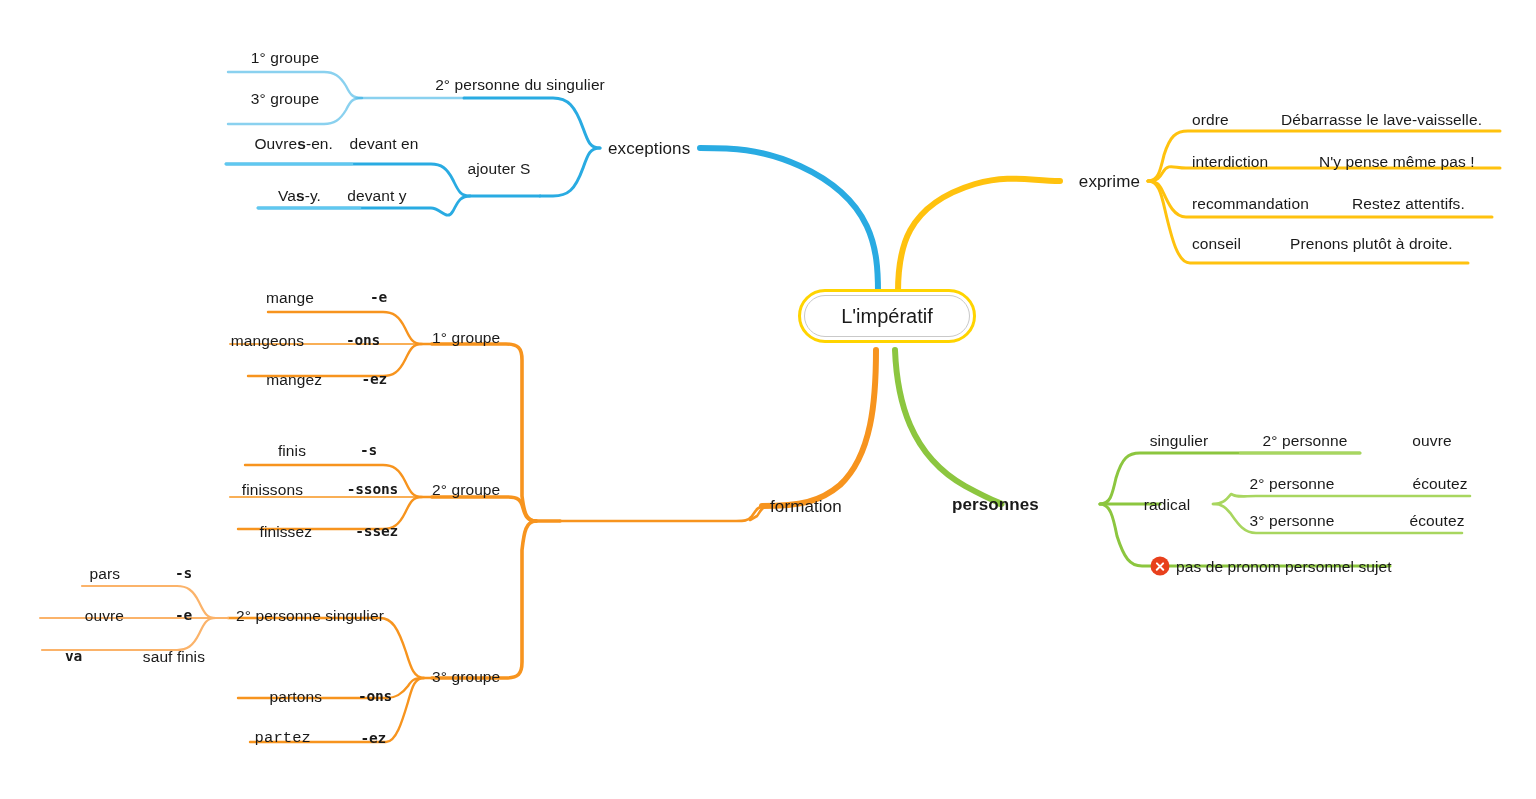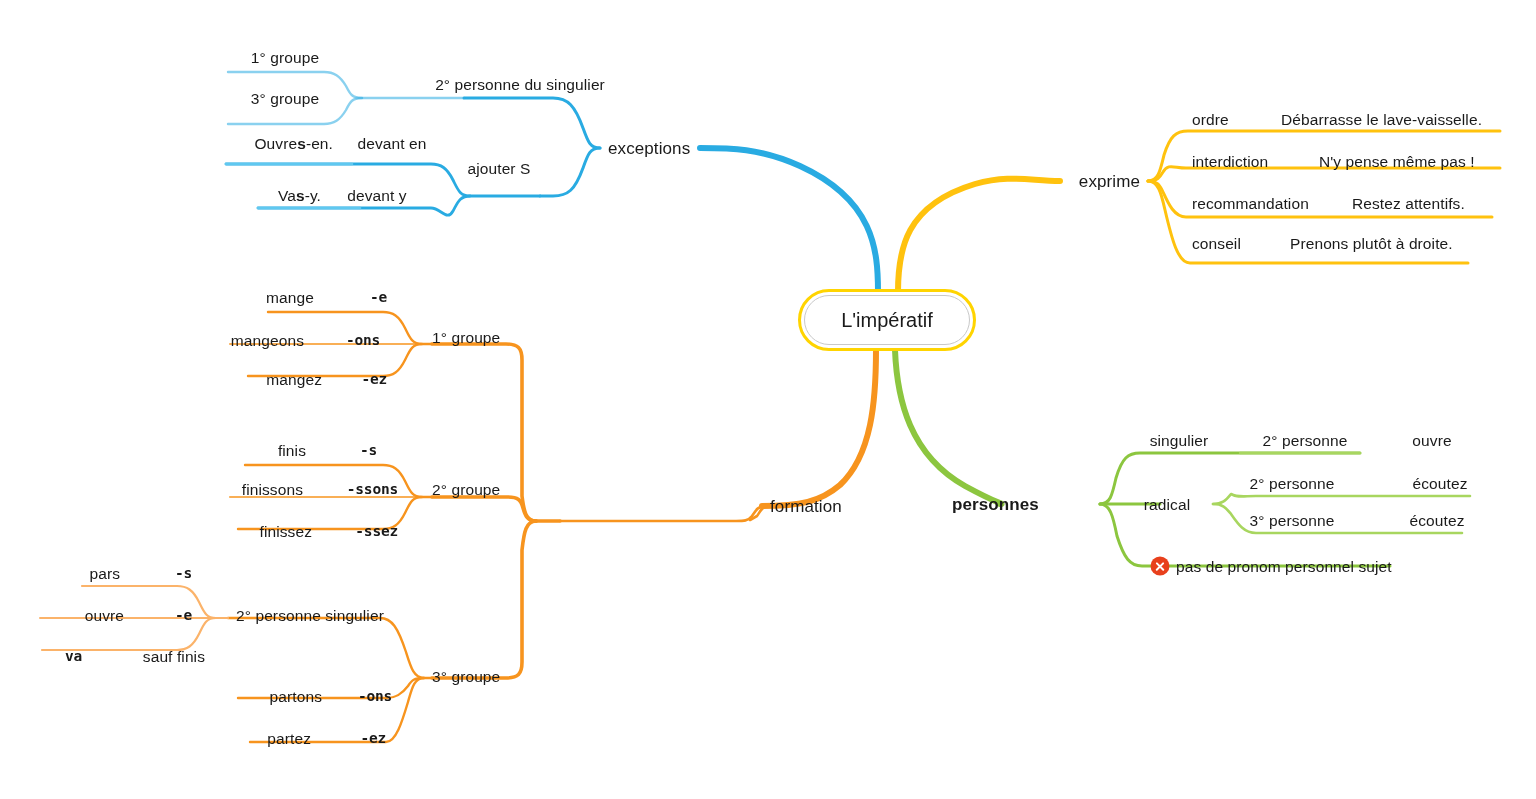--- a/index.html
+++ b/index.html
@@ -12,21 +12,21 @@
        line-height:17px;letter-spacing:.1px;}
   .lbl.c{transform:translate(-50%,-50%);}
   .lbl.l{transform:translate(0,-50%);}
   .lbl.r{transform:translate(-100%,-50%);}
   .mono{font-family:"DejaVu Sans Mono","Liberation Mono",monospace;
         font-weight:bold;font-size:14.5px;letter-spacing:-.2px;}
   .bold{font-weight:bold;}
   .two{line-height:19px;white-space:pre;}
 
   
-  #root{position:absolute;left:798px;top:289px;width:178px;height:62px;
+  #root{position:absolute;left:798px;top:289px;width:178px;height:54px;
         transform:translate(0,0);text-align:right;}
   #root .outer{position:absolute;inset:0;border:3.5px solid #FFD400;
         border-radius:31px;background:#fff;box-sizing:border-box;}
   #root .inner{position:absolute;left:6px;top:6px;right:6px;bottom:6px;
         border:1px solid #c9c9c9;border-radius:25px;background:#fff;box-sizing:border-box;}
   #root .txt{position:absolute;inset:0;display:flex;align-items:center;
         justify-content:center;font-size:20px;color:#1a1a1a;}
 
   .xicon{position:absolute;width:19px;height:19px;border-radius:50%;
         background:#E8401C;transform:translate(-50%,-50%);}
@@ -108,21 +108,21 @@
     <div class="txt">L'impératif</div>
   </div>
 
   <div class="lbl l" style="left:608px;top:148px;font-size:17px;">exceptions</div>
 
   <div class="lbl c" style="left:520px;top:84px;">2° personne du singulier</div>
   <div class="lbl c" style="left:285px;top:57px;">1° groupe</div>
   <div class="lbl c" style="left:285px;top:98px;">3° groupe</div>
 
   <div class="lbl c" style="left:499px;top:168px;">ajouter S</div>
-  <div class="lbl c" style="left:392px;top:143px;">devant en</div>
+  <div class="lbl c" style="left:384px;top:143px;">devant en</div>
   <div class="lbl r" style="left:333px;top:143px;"><span>Ouvre</span><span class="bold">s</span><span>-en.</span></div>
   <div class="lbl c" style="left:377px;top:195px;">devant y</div>
   <div class="lbl r" style="left:321px;top:195px;"><span>Va</span><span class="bold">s</span><span>-y.</span></div>
 
   <div class="lbl r" style="left:1140px;top:181px;font-size:17px;">exprime</div>
 
   <div class="lbl l" style="left:1192px;top:119px;">ordre</div>
   <div class="lbl l" style="left:1281px;top:119px;">Débarrasse le lave-vaisselle.</div>
 
   <div class="lbl l" style="left:1192px;top:161px;">interdiction</div>
@@ -173,16 +173,16 @@
   <div class="lbl l" style="left:236px;top:615px;">2° personne singulier</div>
   <div class="lbl r" style="left:120px;top:573px;">pars</div>
   <div class="lbl r mono" style="left:192px;top:573px;">-s</div>
   <div class="lbl r" style="left:124px;top:615px;">ouvre</div>
   <div class="lbl r mono" style="left:192px;top:615px;">-e</div>
   <div class="lbl r mono" style="left:82px;top:656px;">va</div>
   <div class="lbl r" style="left:205px;top:656px;">sauf finis</div>
 
   <div class="lbl r" style="left:322px;top:696px;">partons</div>
   <div class="lbl r mono" style="left:392px;top:696px;">-ons</div>
-  <div class="lbl r" style="left:311px;top:738px;">partez</div>
+  <div class="lbl r" style="left:311px;top:738px;font-family:Liberation Mono, monospace;">partez</div>
   <div class="lbl r mono" style="left:386px;top:738px;">-ez</div>
 
 </div>
 
 </body></html>

